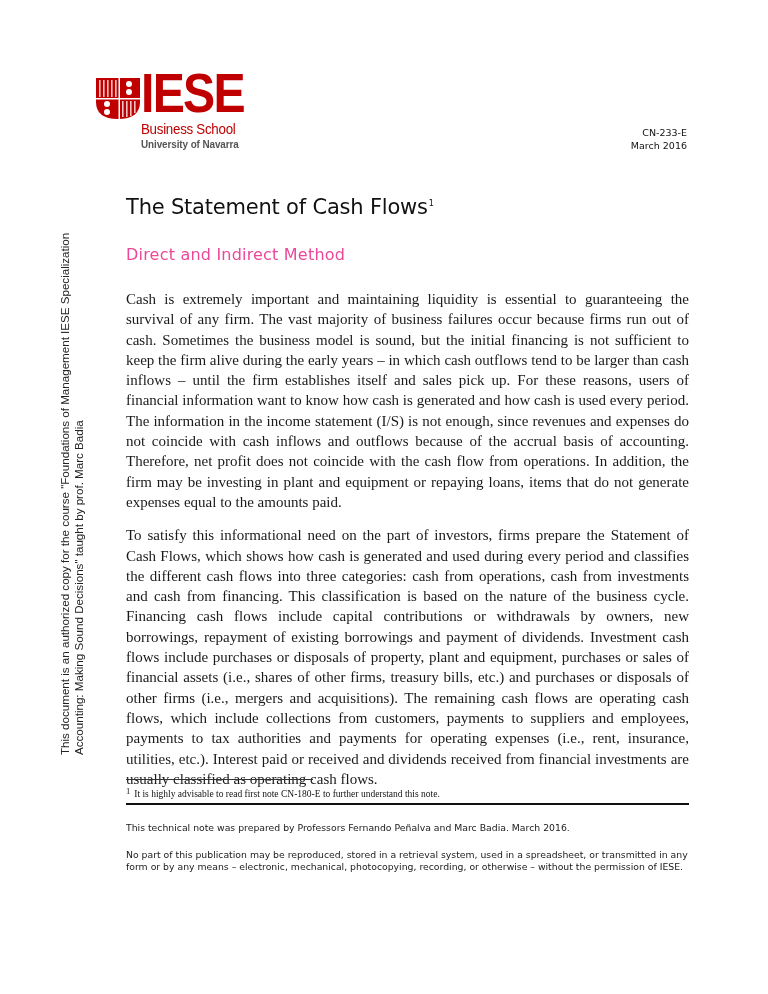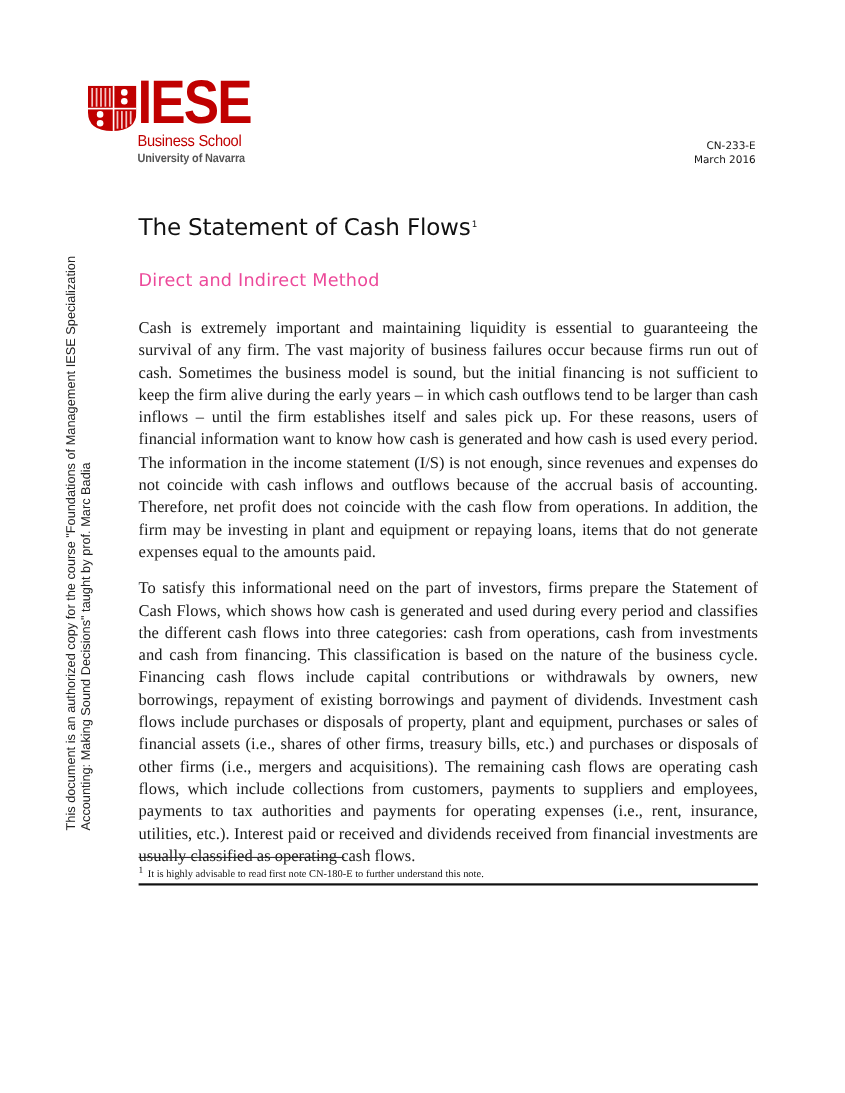--- a/index.html
+++ b/index.html
@@ -12,21 +12,21 @@
     transform-origin: 0 0;
     transform: rotate(-90deg);
     width: 700px;
     font-family: "Liberation Sans", sans-serif;
     font-size: 11.6px;
     line-height: 13.5px;
     color: #222;
     white-space: nowrap;
   }
 
-  .logo { position: absolute; left: 80px; top: 77px; width: 160px; height: 75px; text-align: right; }
+  .logo { position: absolute; left: 96px; top: 77px; width: 160px; height: 75px; text-align: right; }
   .logo-shield { position: absolute; left: 0; top: 1px; width: 44px; height: 41px; }
   .logo-word {
     position: absolute; left: 45px; top: -12px;
     font-family: "Liberation Sans", sans-serif; font-weight: bold;
     font-size: 56px; letter-spacing: -2px; color: #c00000;
     transform: scaleX(0.86); transform-origin: 0 0;
     line-height: 1;
   }
   .logo-school {
     position: absolute; left: 45px; top: 44px;
@@ -134,13 +134,15 @@
   <p>To satisfy this informational need on the part of investors, firms prepare the Statement of Cash Flows, which shows how cash is generated and used during every period and classifies the different cash flows into three categories: cash from operations, cash from investments and cash from financing. This classification is based on the nature of the business cycle. Financing cash flows include capital contributions or withdrawals by owners, new borrowings, repayment of existing borrowings and payment of dividends. Investment cash flows include purchases or disposals of property, plant and equipment, purchases or sales of financial assets (i.e., shares of other firms, treasury bills, etc.) and purchases or disposals of other firms (i.e., mergers and acquisitions). The remaining cash flows are operating cash flows, which include collections from customers, payments to suppliers and employees, payments to tax authorities and payments for operating expenses (i.e., rent, insurance, utilities, etc.). Interest paid or received and dividends received from financial investments are usually classified as operating cash flows.</p>
 </div>
 
 <div class="fn-rule"></div>
 <div class="footnote">
   <sup>1</sup><span>It is highly advisable to read first note CN-180-E to further understand this note.</span>
 </div>
 <div class="thick-rule"></div>
 
 <div class="credits">
+  <p class="prepared">This technical note was prepared by Professors Fernando Peñalva and Marc Badia. March 2016.</p>
+  <p>No part of this publication may be reproduced, stored in a retrieval system, used in a spreadsheet, or transmitted in any form or by any means – electronic, mechanical, photocopying, recording, or otherwise – without the permission of IESE.</p>
 </div>
 
 </body></html>

